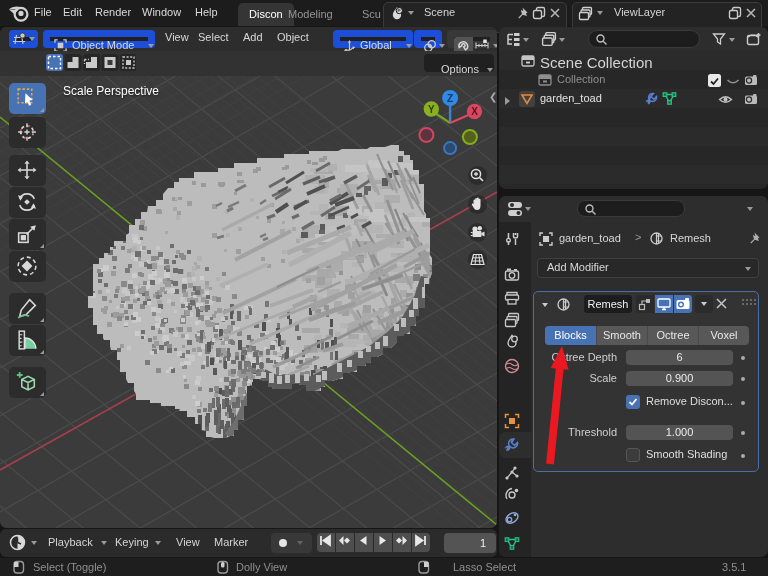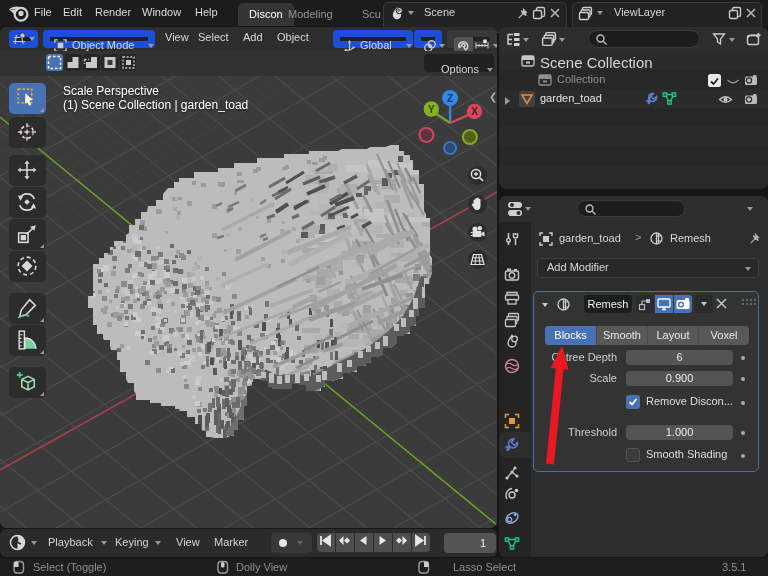--- a/index.html
+++ b/index.html
@@ -1350,21 +1350,20 @@
           </g>
    </svg>
   </div>
   <div class="hbtn" style="left:424px;top:3px;width:70px;background:#202020;border-color:#202020">
    <span class="abs" style="left:10px">Options</span>
    <span class="chev abs" style="left:56px;top:7px"></span>
   </div>
  </div>
 
  <div class="abs" style="left:63px;top:57px;font-size:12px;color:#ffffff;text-shadow:0 1px 2px rgba(0,0,0,.6)">Scale Perspective</div>
- <div class="abs" style="left:63px;top:71px;font-size:12px;color:#ffffff;text-shadow:0 1px 2px rgba(0,0,0,.6)">(1) Scene Collection | garden_toad</div>
 
  <div class="tbtn" style="top:56px;background:#4772b3">
       <svg width="24" height="24" viewBox="0 0 23 23">
         <rect x="3" y="3" width="13" height="13" fill="none" stroke="#e8a74a" stroke-width="1.5" stroke-dasharray="2.3 1.9"></rect>
         <path d="M10 7 L17 13.5 L13.8 14 L15.5 18 L13.5 19 L11.8 15 L9.5 17Z" fill="#fff"></path>
       </svg>
       <div class="abs" style="right:2px;bottom:2px;width:0;height:0;border-left:4px solid transparent;border-bottom:4px solid #9a9a9a"></div>
     </div>
  <div class="tbtn" style="top:90px;background:#2c2c2c">
       <svg width="24" height="24" viewBox="0 0 23 23">
@@ -1696,21 +1695,21 @@
           <circle cx="2" cy="6" r="1.1"></circle>
           <circle cx="6" cy="6" r="1.1"></circle>
           <circle cx="10" cy="6" r="1.1"></circle>
           <circle cx="14" cy="6" r="1.1"></circle>
         </g>
       </svg>
 
   <div class="abs" style="left:11px;top:34px;width:204px;height:19px;background:#585858;border-radius:4px;font-size:11px;color:#e8e8e8;text-align:center">
    <div class="abs" style="left:0;top:0;width:51px;height:19px;background:#4772b3;border-radius:4px 0 0 4px;line-height:19px;color:#fff">Blocks</div>
    <div class="abs" style="left:51px;top:0;width:51px;height:19px;line-height:19px;border-left:1px solid #4a4a4a">Smooth</div>
-   <div class="abs" style="left:102px;top:0;width:51px;height:19px;line-height:19px;border-left:1px solid #4a4a4a">Layout</div>
+   <div class="abs" style="left:102px;top:0;width:51px;height:19px;line-height:19px;border-left:1px solid #4a4a4a">Octree</div>
    <div class="abs" style="left:153px;top:0;width:51px;height:19px;line-height:19px;border-left:1px solid #4a4a4a">Voxel</div>
   </div>
   <span class="lab" style="left:0;top:59px;width:83px">Octree Depth</span>
   <div class="field" style="left:92px;top:58px;width:107px">6</div>
   <div class="dot" style="left:207px;top:64px"></div>
   <span class="lab" style="left:0;top:80px;width:83px">Scale</span>
   <div class="field" style="left:92px;top:79px;width:107px">0.900</div>
   <div class="dot" style="left:207px;top:85px"></div>
   <div class="abs" style="left:92px;top:103px;width:14px;height:14px;background:#4772b3;border-radius:3px"><svg width="14" height="14" viewBox="0 0 14 14">
           <path d="M3.5 7 L6 9.5 L10.5 4" fill="none" stroke="#fff" stroke-width="1.8"></path>

